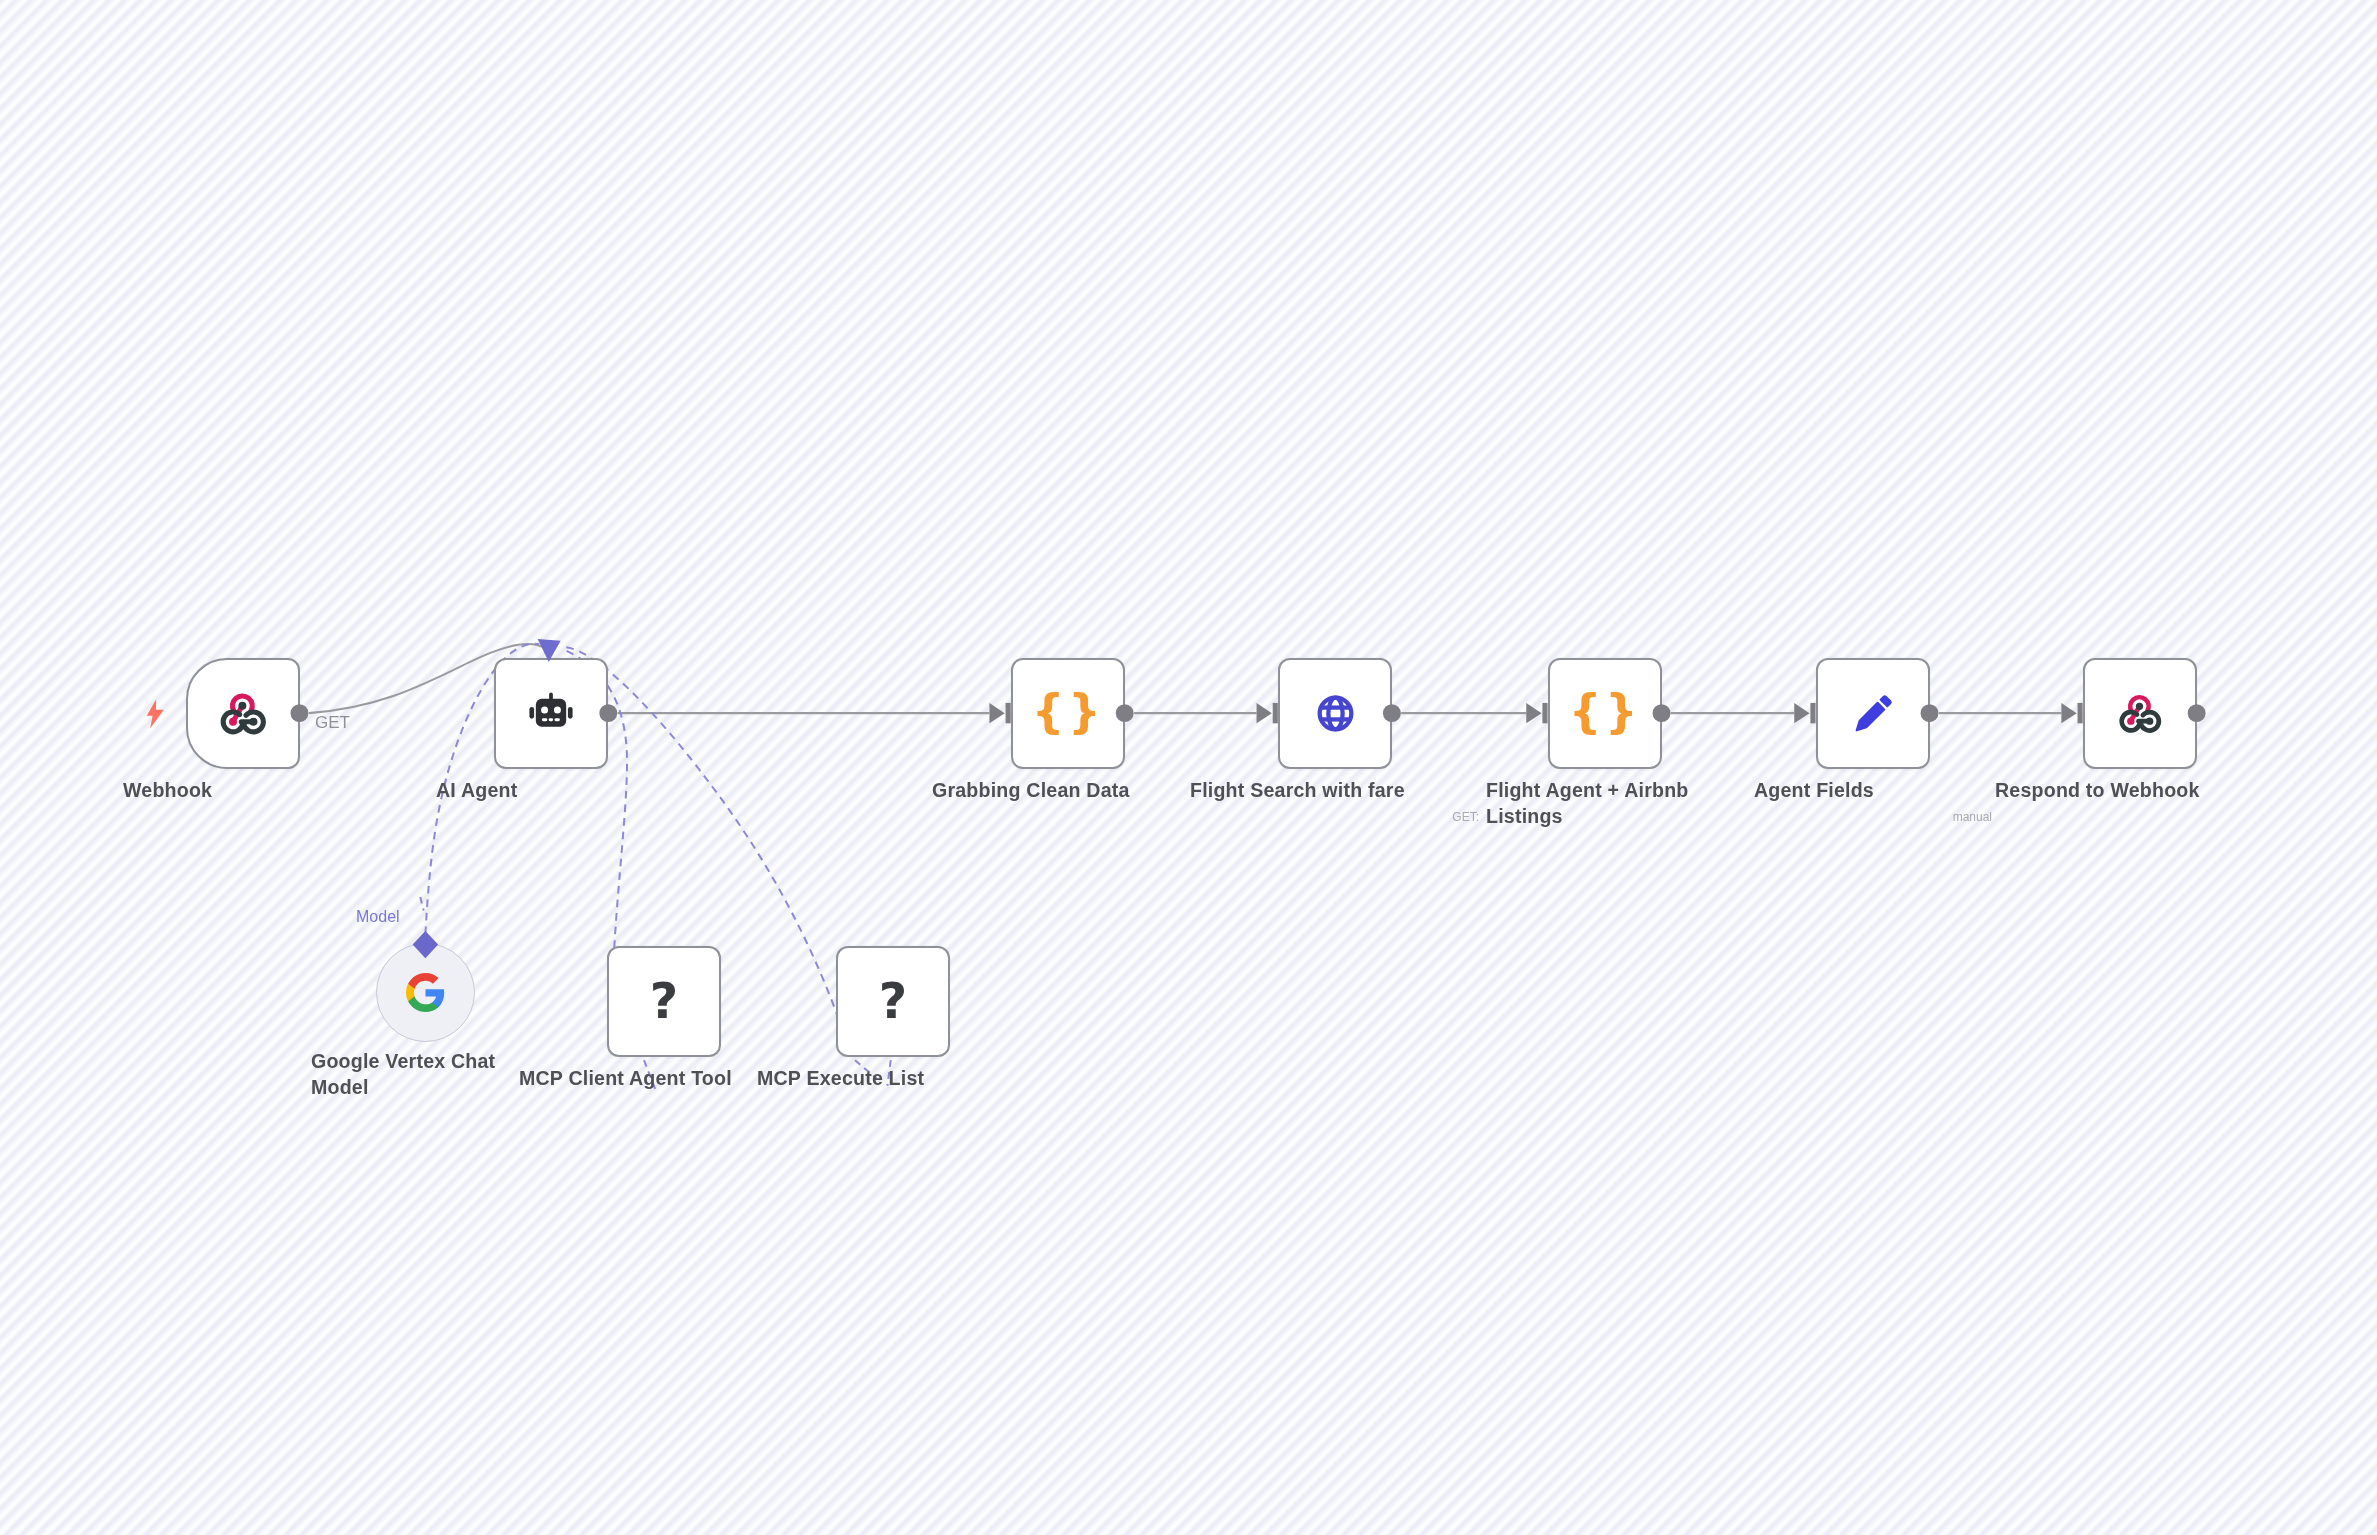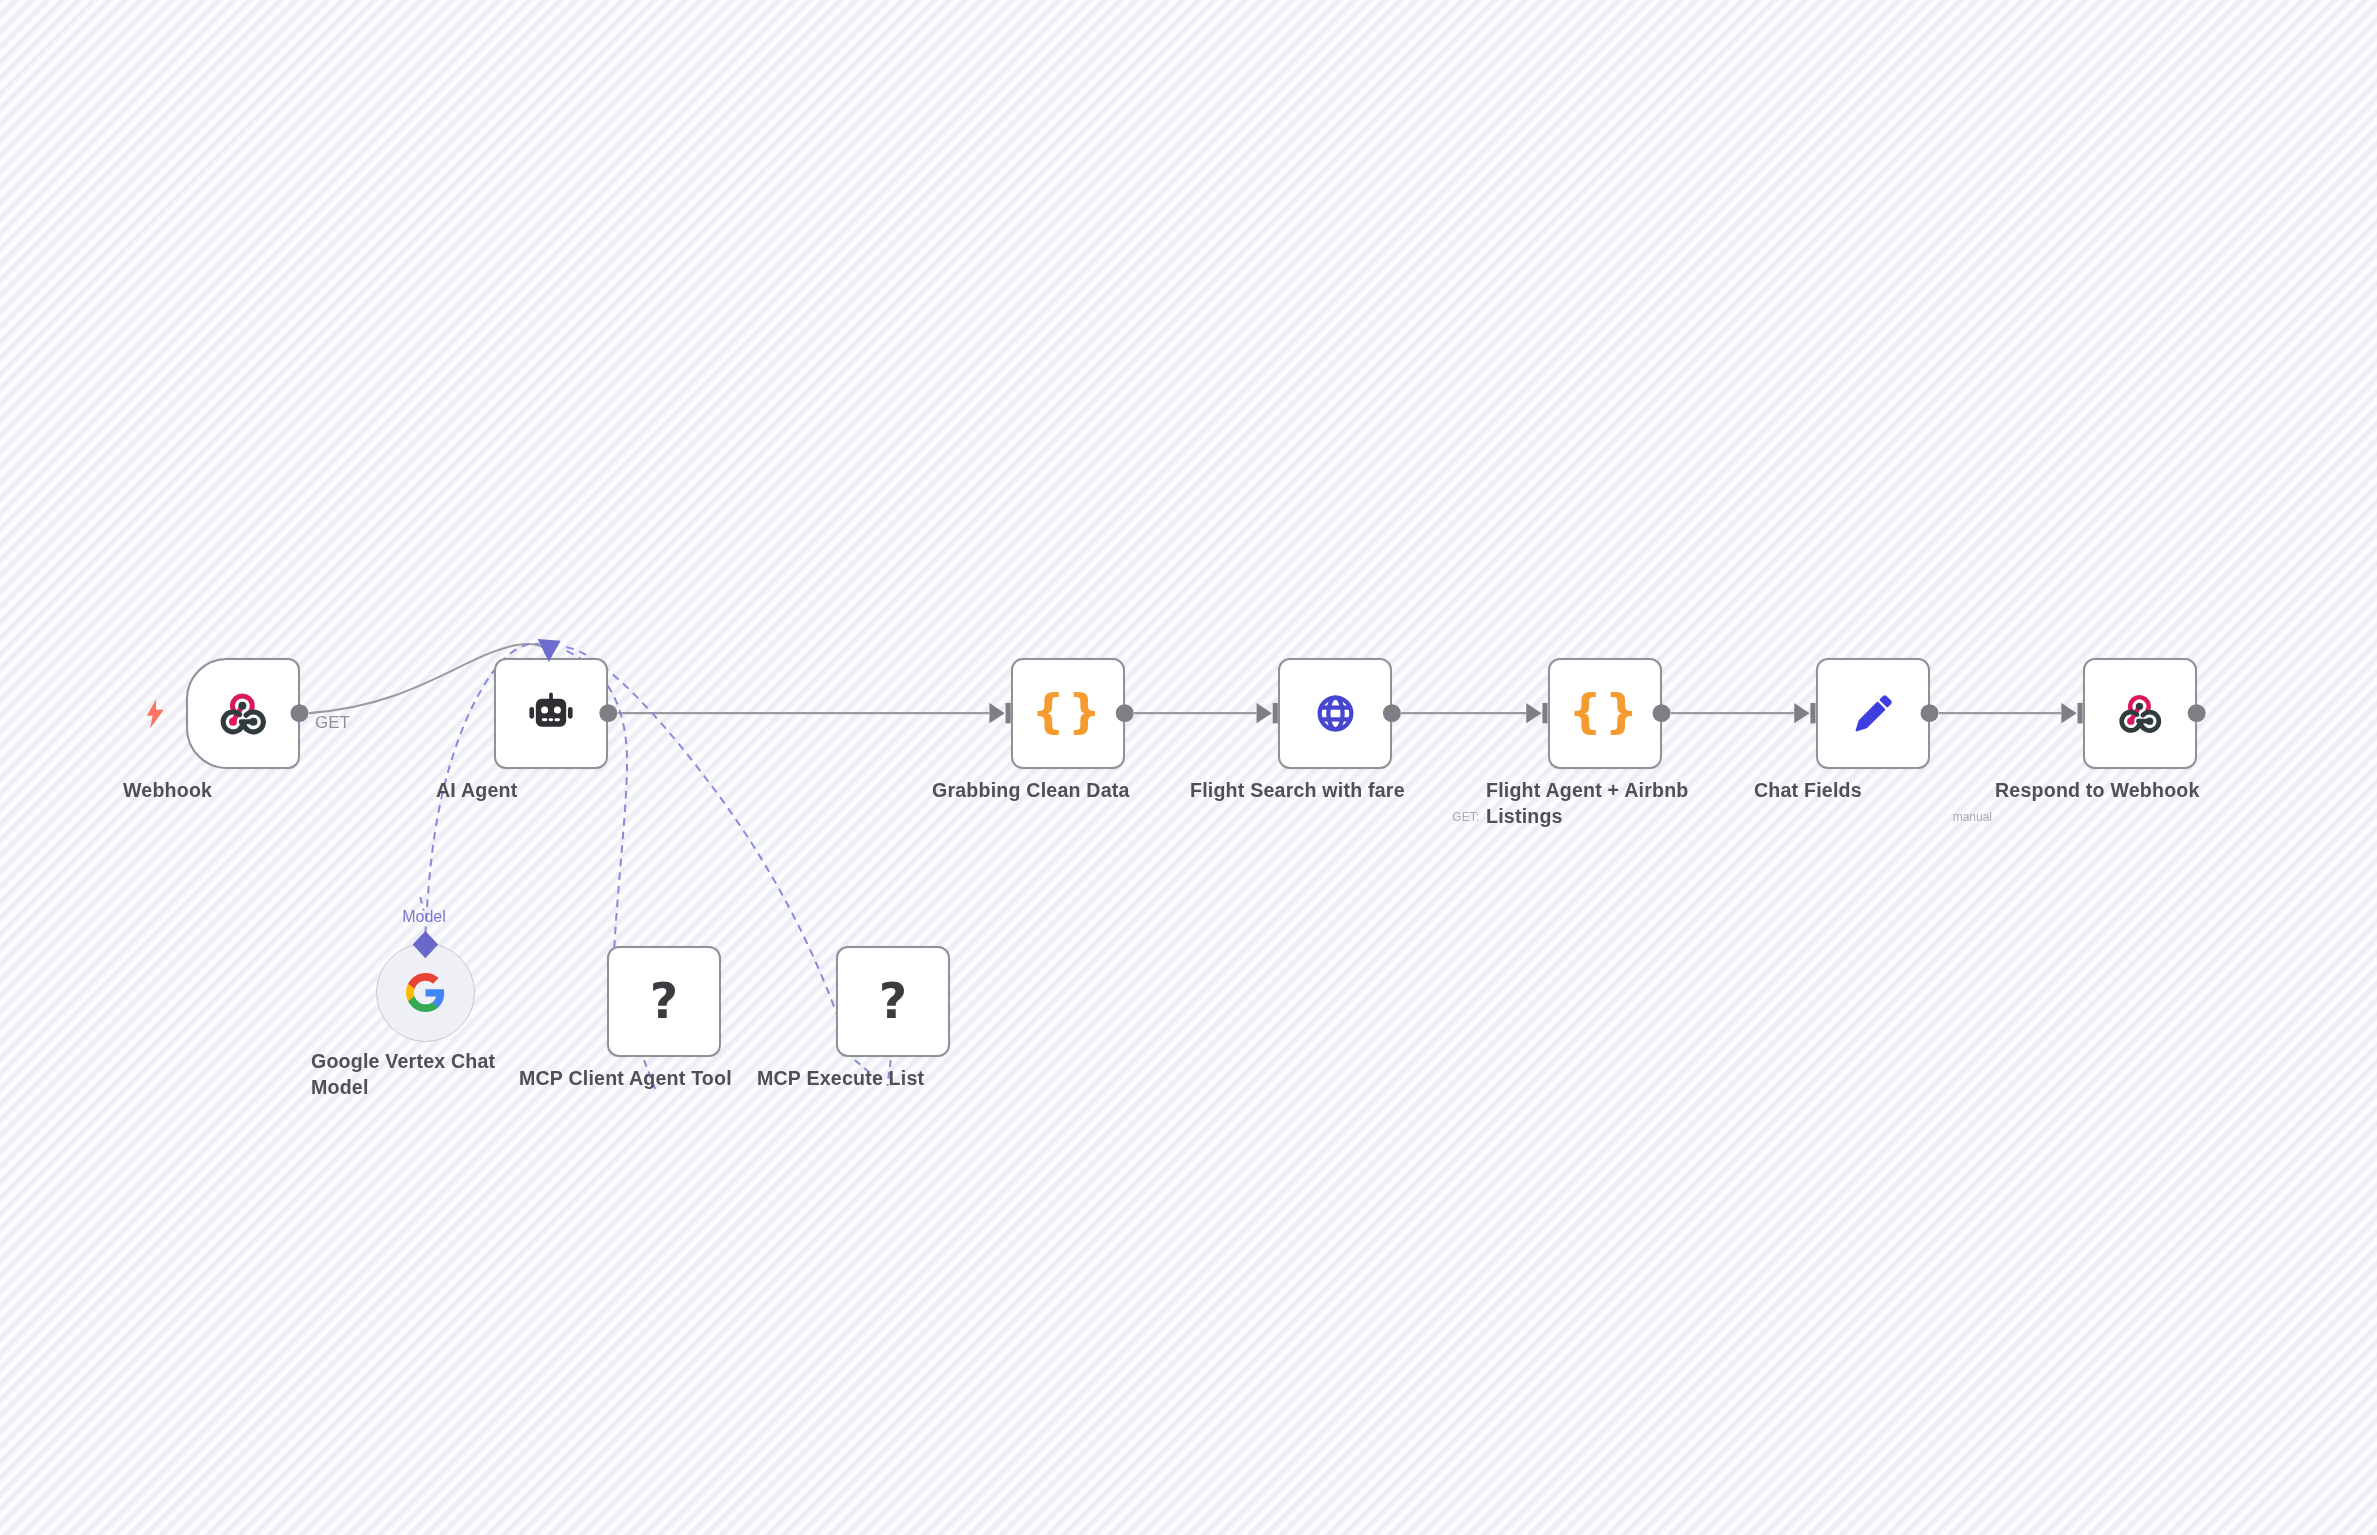--- a/index.html
+++ b/index.html
@@ -21,21 +21,21 @@
   }
   .nlabel{
     position:absolute;text-align:left;font-weight:600;font-size:19.6px;line-height:26px;
     color:#4f5056;letter-spacing:0.2px;
   }
   .nsub{
     position:absolute;text-align:right;font-weight:400;font-size:12px;line-height:19.6px;
     color:#a9abb2;
   }
   .conn-label{position:absolute;font-size:17px;color:#8f9096;line-height:22px;margin-top:11px;}
-  .model-label{position:absolute;text-align:center;font-size:16px;color:#7b78d2;line-height:19px;}
+  .model-label{position:absolute;text-align:left;font-size:16px;color:#7b78d2;line-height:19px;}
   .glyph-braces{font-family:"DejaVu Sans",sans-serif;font-weight:bold;font-size:46px;color:#f59b30;letter-spacing:3.4px;transform:translateY(-2.6px);}
   .glyph-q{font-family:"DejaVu Sans",sans-serif;font-weight:bold;font-size:49px;color:#3b3c40;}
 </style>
 </head>
 <body>
 
 <div class="canvas">
 
   <svg class="layer" viewBox="0 0 2794 1805">
 
@@ -117,21 +117,21 @@
   <div class="nlabel" style="left:1486px;top:777px;width:238px">Flight Agent + Airbnb Listings</div>
 
   <div class="node" style="left:1816px;top:658px;width:114px;height:111px">
     <svg width="49" height="49" viewBox="0 0 48 48">
       <g fill="#3d3de0" stroke="#3d3de0" stroke-width="2" stroke-linejoin="round">
         <path d="M 28 13.5 L 34.5 20 L 17 37.5 L 7.5 40.5 L 10.5 31 Z"></path>
         <path d="M 31 10.5 L 34 7.5 Q 35 6.6 36 7.5 L 40.5 12 Q 41.4 13 40.5 14 L 37.5 17 Z"></path>
       </g>
     </svg>
   </div>
-  <div class="nlabel" style="left:1754px;top:777px;width:238px">Chat Fields</div>
+  <div class="nlabel" style="left:1754px;top:777px;width:238px">Agent Fields</div>
   <div class="nsub" style="left:1754px;top:808px;width:238px">manual</div>
 
   <div class="node" style="left:2083px;top:658px;width:114px;height:111px">
     <svg width="49" height="49" viewBox="0 0 48 48">
       <path d="M 15.3 21.8 A 9 9 0 1 1 30.8 21.5" stroke="#d9195c" stroke-width="4.6" fill="none" stroke-linecap="round"></path>
       <path d="M 23 17 L 14.8 30.6" stroke="#d9195c" stroke-width="4.6" stroke-linecap="round"></path>
       <circle cx="14.5" cy="31.5" r="3.6" fill="#d9195c"></circle>
       <path d="M 20.6 24.9 A 9 9 0 1 0 23.4 33.4" stroke="#2f3b3d" stroke-width="4.6" fill="none" stroke-linecap="round"></path>
       <path d="M 22 31.5 L 33 31.5" stroke="#2f3b3d" stroke-width="4.6" stroke-linecap="round"></path>
       <circle cx="23" cy="17" r="3.6" fill="#2f3b3d"></circle>

